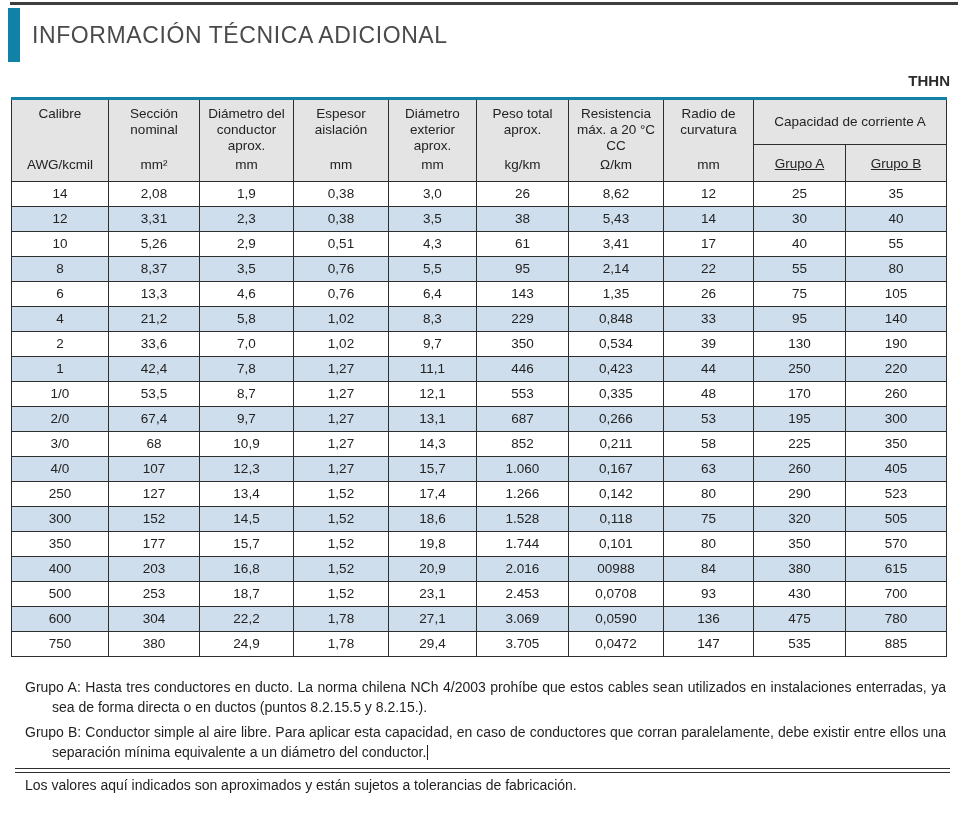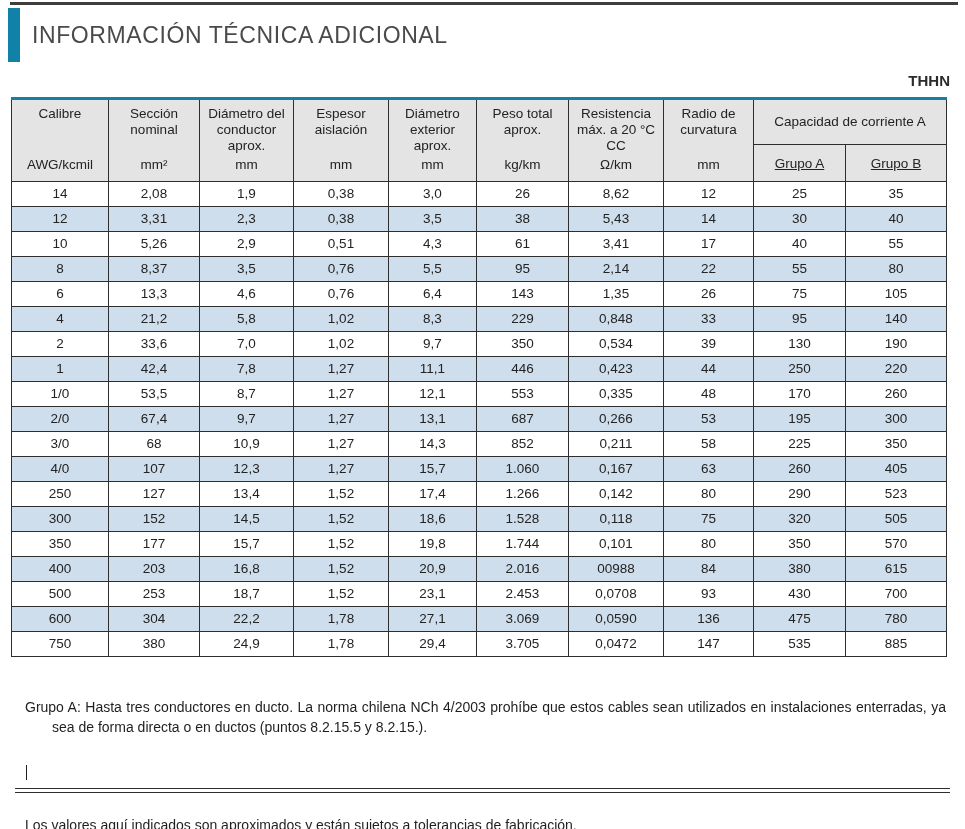--- a/index.html
+++ b/index.html
@@ -59,21 +59,21 @@
   }
   .sub-head { height: 37px; vertical-align: middle; text-decoration: underline; }
   .thhn-table tbody td { height: 24px; line-height: 24px; padding: 0 2px; background: #ffffff; }
   .thhn-table tbody tr.alt td { background: #cfdeec; }
 
   
   .notes {
     position: absolute; top: 672px; left: 15px; width: 935px;
     font-size: 14px; line-height: 20px; color: #1f1f1f;
   }
-  .note { text-align: justify; padding: 2px 4px 3px 10px; margin-top: 20px; }
+  .note { text-align: justify; padding: 2px 4px 3px 10px; }
   .note.hang { padding-left: 37px; text-indent: -27px; }
   .note-sep { border-top: 1px solid #2e2e2e; margin-top: 3px; }
   .notes .note:first-child { padding-top: 5px; }
   .cursor {
     display: inline-block; width: 1px; height: 15px;
     background: #1f1f1f; vertical-align: text-bottom; margin-left: 1px;
   }
 </style>
 </head>
 <body>
@@ -384,18 +384,18 @@
         <td>0,0472</td>
         <td>147</td>
         <td>535</td>
         <td>885</td>
       </tr>
     </tbody>
 </table>
 
 <div class="notes">
   <p class="note hang"><span>Grupo A: Hasta tres conductores en ducto. La norma chilena NCh 4/2003 prohíbe que estos cables sean utilizados en instalaciones enterradas, ya sea de forma directa o en ductos (puntos 8.2.15.5 y 8.2.15.).</span></p>
-  <p class="note hang"><span class="cursor"></span></p>
+  <p class="note hang"><span>Grupo B: Conductor simple al aire libre. Para aplicar esta capacidad, en caso de conductores que corran paralelamente, debe existir entre ellos una separación mínima equivalente a un diámetro del conductor.</span><span class="cursor"></span></p>
   <div class="note-sep"></div>
   <div class="note-sep"></div>
   <p class="note">Los valores aquí indicados son aproximados y están sujetos a tolerancias de fabricación.</p>
 
 </div>
 
 </body></html>

